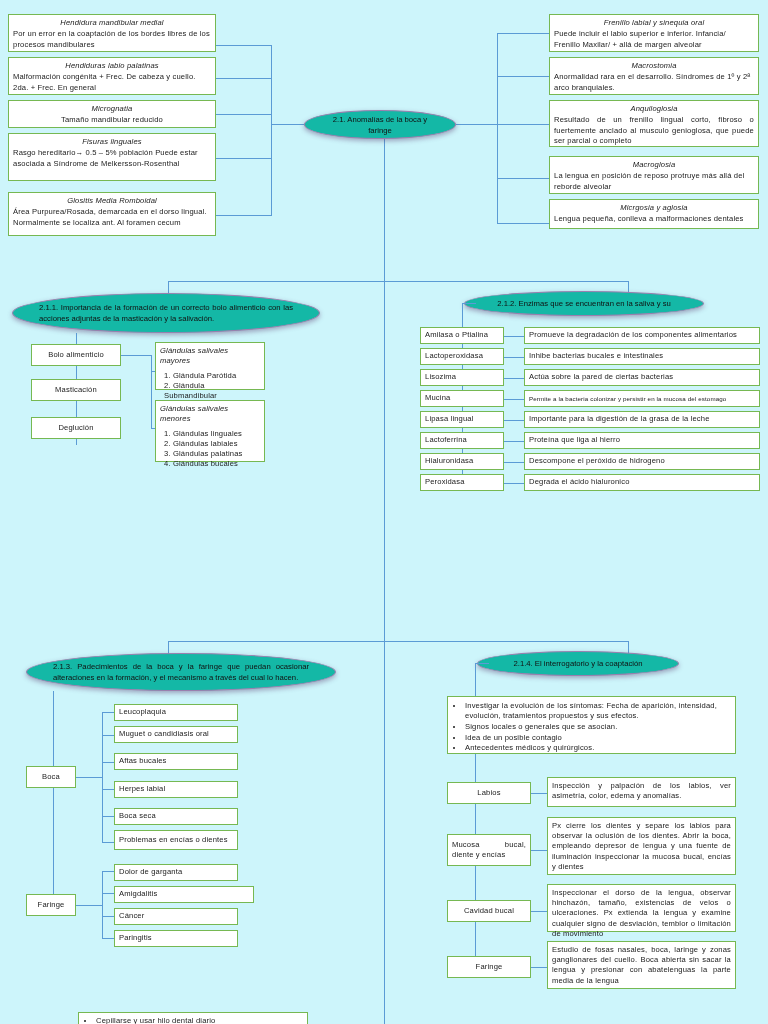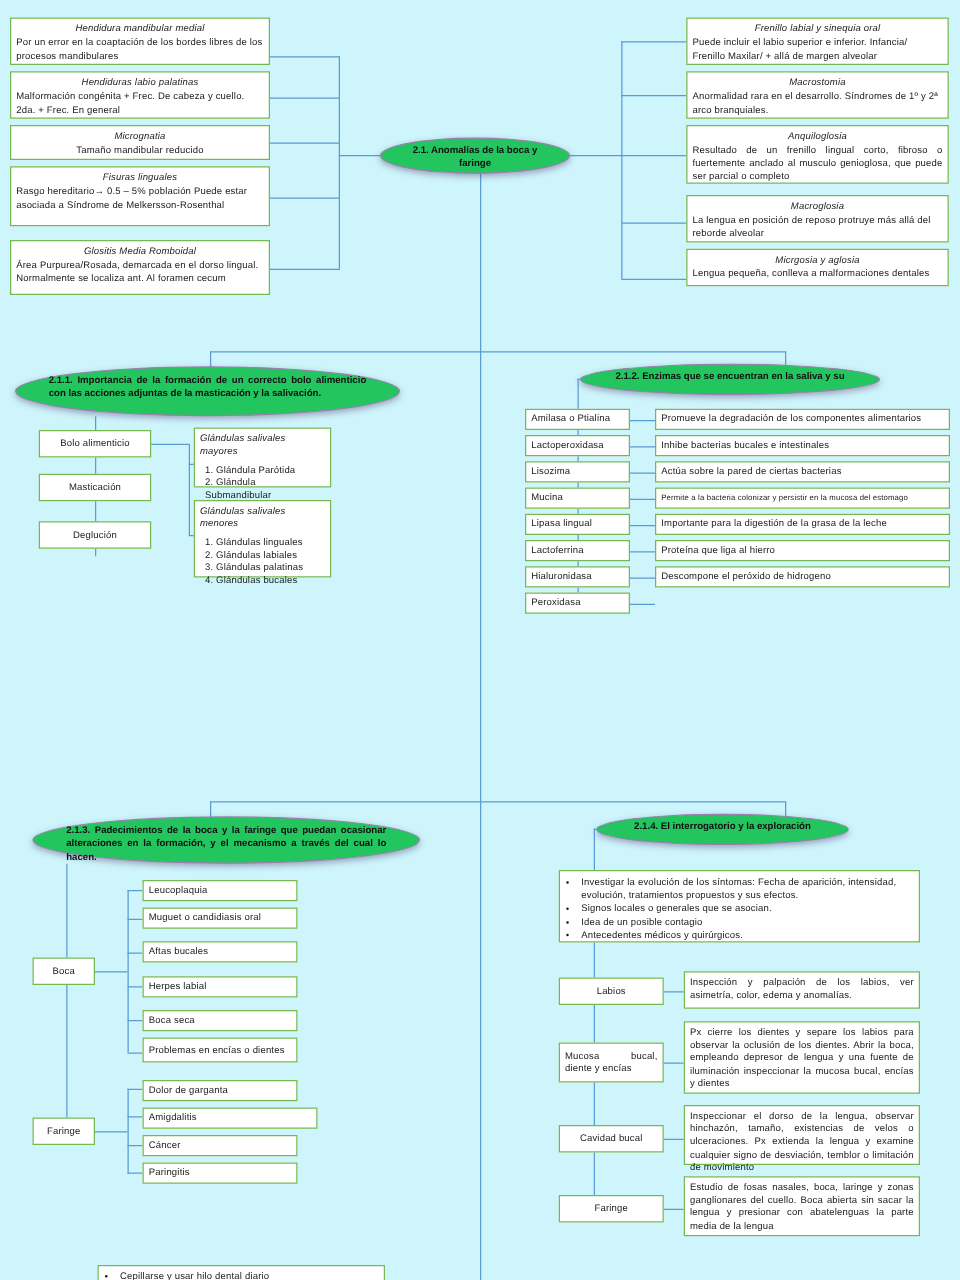--- a/index.html
+++ b/index.html
@@ -53,33 +53,32 @@
   ul.bul{
     margin:0;
     padding-left:10px;
     list-style:disc;
   }
   ul.bul li{margin:0 12px .5px 0;padding-left:1px;}
   
   .ellipse{
     position:absolute;
     box-sizing:border-box;
-    background:#22c55e;
+    background:#14b8a6;
     border:1.3px solid #9a7fae;
     border-radius:50%;
     color:#111;
     font-size:7.7px;
     line-height:11px;
     display:flex;
-    align-items:flex-start;
+    align-items:center;
     justify-content:center;
     text-align:center;
     padding:3px 16px;
     box-shadow:0 2px 5px rgba(90,60,110,.45);
-    font-weight:bold;
   }
   .ellipse.just{text-align:justify;}
   
   .ln{position:absolute;background:#5b9bd5;}
   .lh{height:1px;}
   .lv{width:1px;}
 </style>
 </head>
 <body>
 
@@ -255,20 +254,23 @@
     <span>Hialuronidasa</span>
   </div>
   <div class="box vmid" style="left:524px;top:453px;width:236px;height:17px;">
     <span>Descompone el peróxido de hidrogeno</span>
   </div>
   <div class="ln lh" style="left:504px;top:462px;width:20px;"></div>
 
   <div class="box vmid" style="left:420px;top:474px;width:84px;height:17px;">
     <span>Peroxidasa</span>
   </div>
+  <div class="box vmid" style="left:524px;top:474px;width:236px;height:17px;">
+    <span>Degrada el ácido hialuronico</span>
+  </div>
   <div class="ln lh" style="left:504px;top:483px;width:20px;"></div>
 
   <div class="ellipse just" style="left:26px;top:653px;width:310px;height:38px;padding:4px 26px;">
     <span>2.1.3.  Padecimientos  de  la  boca  y  la  faringe  que  puedan  ocasionar alteraciones en la formación, y el mecanismo a través del cual lo hacen.</span>
   </div>
 
   <div class="ln lv" style="left:53px;top:691px;height:215px;"></div>
 
   <div class="box vcenter" style="left:26px;top:766px;width:50px;height:22px;">
     <span>Boca</span>
@@ -319,21 +321,21 @@
     <span>Amigdalitis</span>
   </div>
   <div class="box vmid" style="left:114px;top:908px;width:124px;height:17px;">
     <span>Cáncer</span>
   </div>
   <div class="box vmid" style="left:114px;top:930px;width:124px;height:17px;">
     <span>Paringitis</span>
   </div>
 
   <div class="ellipse" style="left:477px;top:651px;width:202px;height:25px;padding:3px 18px;">
-    <span>2.1.4.  El  interrogatorio  y  la  exploración</span>
+    <span>2.1.4.  El  interrogatorio  y  la  coaptación</span>
   </div>
 
   <div class="ln lv" style="left:475px;top:663px;height:308px;"></div>
   <div class="ln lh" style="left:475px;top:663px;width:14px;"></div>
 
   <div class="box just" style="left:447px;top:696px;width:289px;height:58px;padding:4px 6px;">
     <ul class="bul">
       <li>Investigar la evolución de los síntomas: Fecha de aparición, intensidad, evolución, tratamientos propuestos y sus efectos.</li>
       <li>Signos locales o generales que se asocian.</li>
       <li>Idea de un posible contagio</li>

